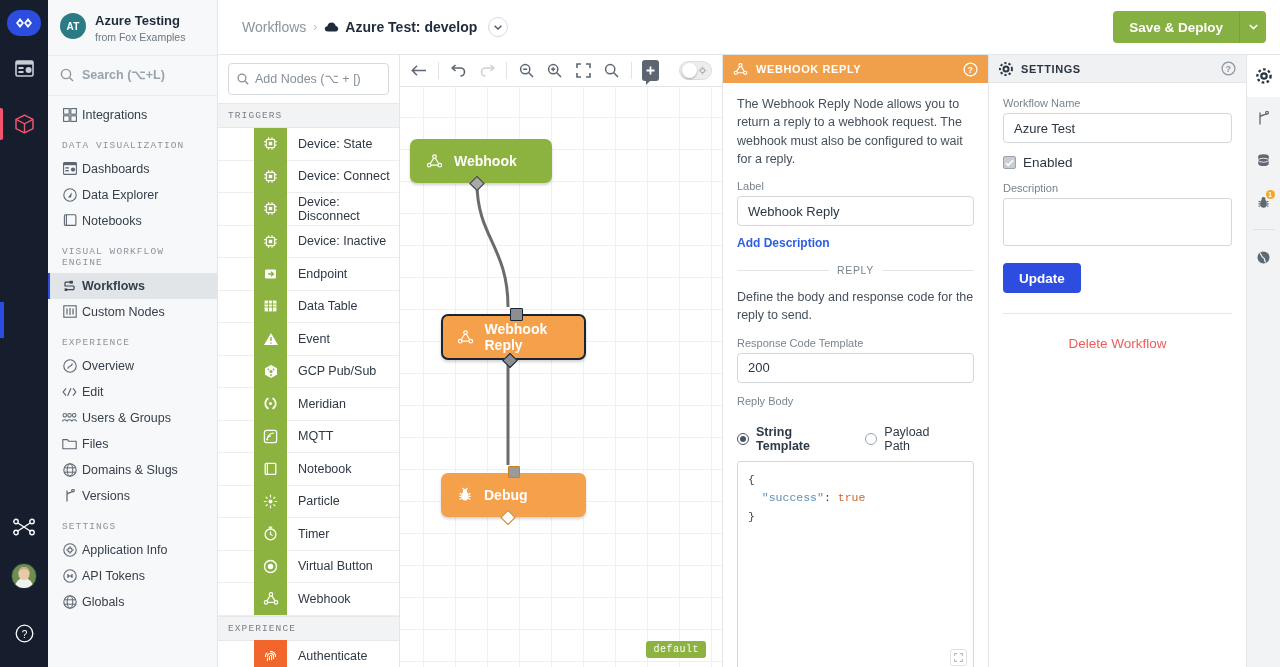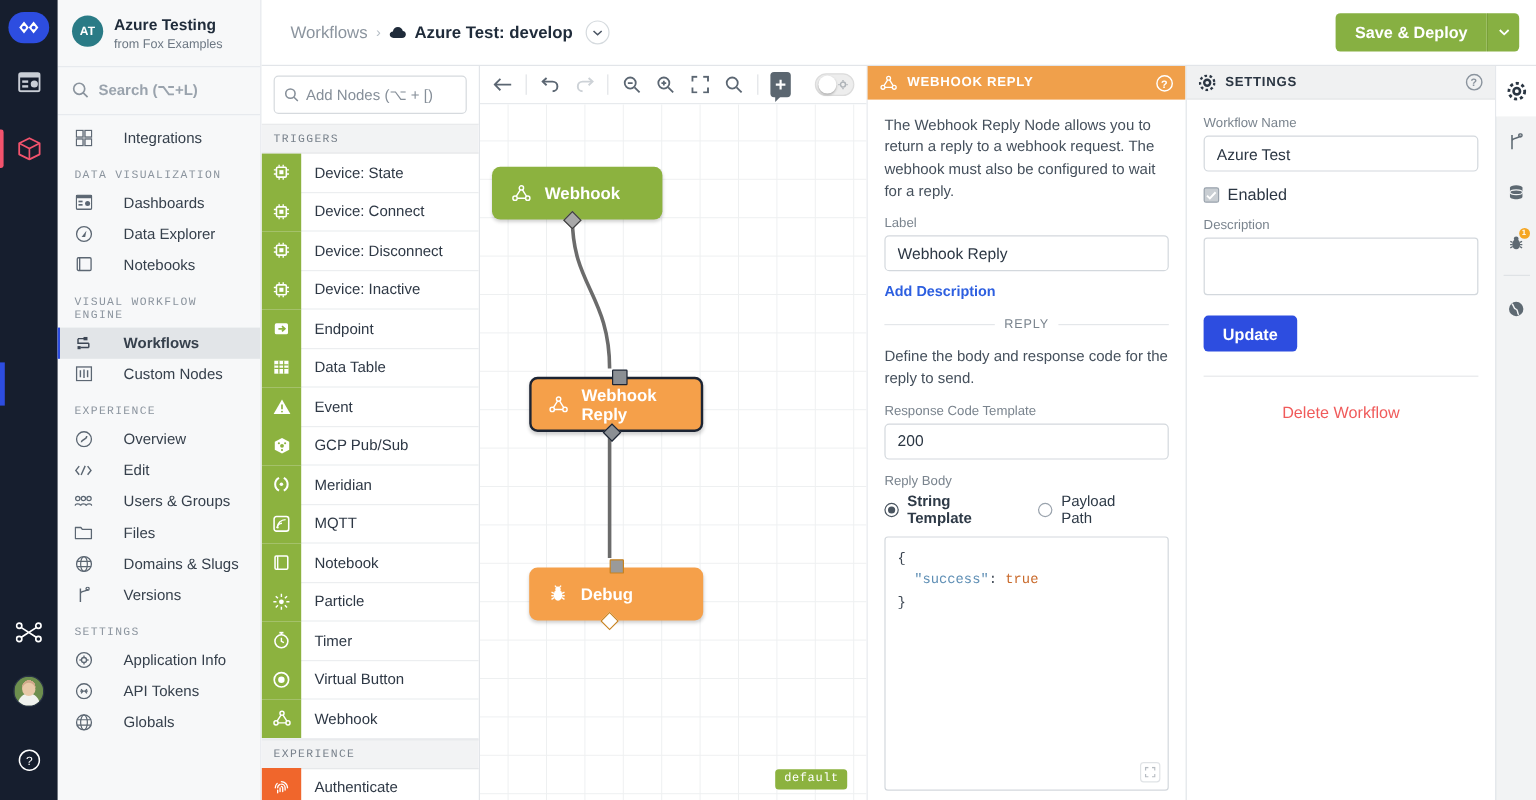--- a/index.html
+++ b/index.html
@@ -72,21 +72,21 @@
     border: none; background: transparent; outline: none; font-size: 12.5px;
     color: #4a5562; width: 120px; font-family: inherit; font-weight: bold;
   }
   .search-row input::placeholder { color: #9aa3ad; }
   .nav { padding-top: 6px; }
   .nav-group-label {
     font-size: 9.5px; color: #8b949e; letter-spacing: 1.1px; text-transform: uppercase;
     padding: 12px 12px 5px 14px; font-family: "Liberation Mono", monospace;
   }
   .nav-item {
-    display: flex; align-items: center; gap: 26px; height: 26px; padding: 0 10px 0 14px;
+    display: flex; align-items: center; gap: 5px; height: 26px; padding: 0 10px 0 14px;
     font-size: 12.5px; color: #36404c; cursor: pointer;
   }
   .nav-item.active { background: #e2e5e8; font-weight: bold; position: relative; }
   .nav-item.active::before {
     content: ""; position: absolute; left: -1px; top: 0; bottom: 0; width: 3px; background: #2d4de0;
   }
   .nav-ico { width: 15px; height: 15px; flex: 0 0 15px; display:flex; align-items:center; justify-content:center; }
 
   
   .main { flex: 1; display: flex; flex-direction: column; height: 667px; min-width: 0; }
@@ -130,21 +130,21 @@
   }
   .palette-search input::placeholder { color: #868f99; }
   .palette-list { flex: 1; overflow: hidden; }
   .pal-group {
     background: #f2f3f4; font-size: 9.5px; letter-spacing: 1.1px; color: #78818b;
     padding: 6px 10px; text-transform: uppercase; font-family: "Liberation Mono", monospace;
     border-top: 1px solid #e6e8ea; border-bottom: 1px solid #e6e8ea;
   }
   .pal-item {
     display: flex; align-items: center; height: 32.5px; border-bottom: 1px solid #eceef0;
-    font-size: 12.5px; color: #2e3845; cursor: grab;
+    font-size: 12.5px; color: #2e3845; cursor: grab; padding-left: 36px;
   }
   .pal-ico {
     width: 33px; height: 32.5px; flex: 0 0 33px; display: flex; align-items: center; justify-content: center;
     color: #fff;
   }
   .pal-ico.trigger { background: #8cb23f; }
   .pal-ico.exp { background: #f0662c; }
   .pal-label { padding-left: 11px; }
 
   
@@ -218,21 +218,21 @@
   .fld-input {
     width: 100%; height: 30px; border: 1px solid #d3d8dd; border-radius: 4px;
     padding: 0 10px; font-size: 13px; color: #2b3643; outline: none; font-family: inherit; background:#fff;
   }
   .link { color: #2d5fe0; font-size: 12px; font-weight: bold; margin-top: 10px; display: inline-block; cursor: pointer; }
   .divider-lbl {
     display: flex; align-items: center; gap: 8px; margin: 14px 0 12px;
     font-size: 10.5px; color: #7a848e; letter-spacing: .7px;
   }
   .divider-lbl::before, .divider-lbl::after { content: ""; flex: 1; height: 1px; background: #e4e7ea; }
-  .radio-row { display: flex; align-items: center; gap: 1px; margin-top: 4px; justify-content: space-between; }
+  .radio-row { display: flex; align-items: center; gap: 1px; margin-top: 18px; justify-content: space-between; }
   .radio-row > .rb-grp { display:flex; align-items:center; gap:7px; margin-right:18px; cursor:pointer; }
   .rb { width: 12px; height: 12px; border-radius: 50%; border: 1.5px solid #9aa3ad; background:#fff; position: relative; flex:0 0 12px;}
   .rb.on { border-color: #4a5560; }
   .rb.on::after { content: ""; position: absolute; inset: 2px; border-radius: 50%; background: #4a5560; }
   .rb-lbl { font-size: 12.5px; color: #2e3a47; font-weight: bold; }
   .code-box {
     margin-top: 8px; border: 1px solid #d3d8dd; border-radius: 3px; height: 212px;
     padding: 9px 10px; font-family: "Liberation Mono", monospace; font-size: 11.5px;
     color: #3c4652; position: relative; line-height: 1.62; background:#fff;
   }

